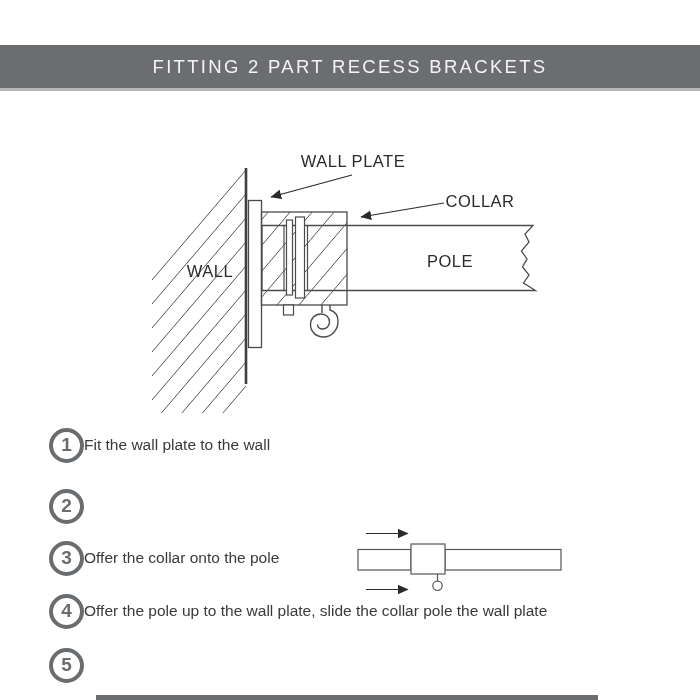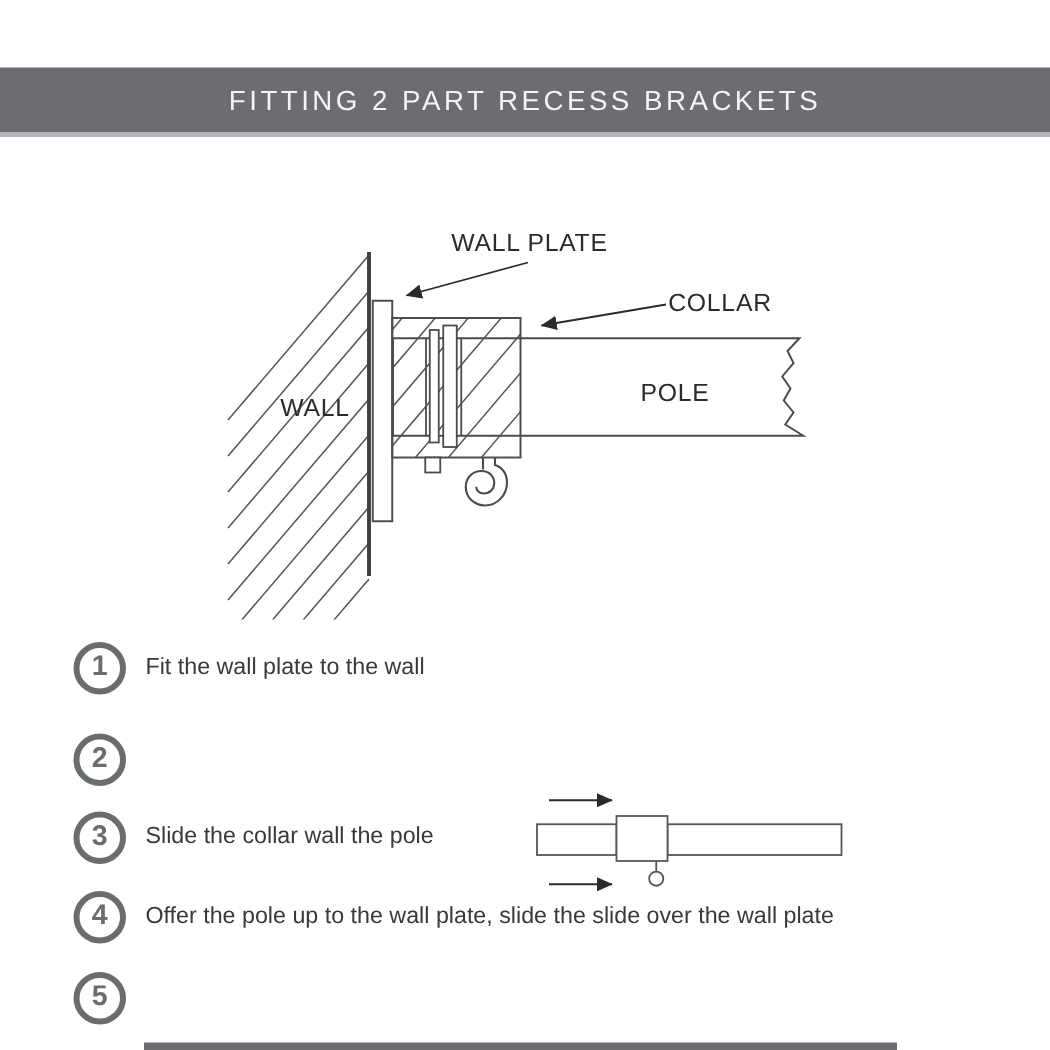--- a/index.html
+++ b/index.html
@@ -17,21 +17,21 @@
   }
   svg.main-diagram { position:absolute; left:140px; top:120px; }
   svg.mini-diagram { position:absolute; left:300px; top:525px; }
   .step { position:absolute; left:49px; display:flex; align-items:center; height:38px; }
   .step-num {
     width:27px; height:27px; border:4.5px solid #6a6d70; border-radius:50%;
     background:#ffffff; color:#6a6d70; font-weight:bold; font-size:19px;
     display:flex; align-items:center; justify-content:center; flex:0 0 auto;
   }
   .step-text {
-    margin-left:13px; font-size:15.5px; color:#39393b; white-space:pre;
+    font-size:15.5px; color:#39393b; white-space:pre;
   }
   .step1 { top:426px; } .step2 { top:487px; } .step3 { top:539px; }
   .step4 { top:592px; } .step5 { top:646px; }
   .bottom-bar {
     position:absolute; left:96px; top:695px; width:502px; height:5px; background:#6b6d70;
   }
   text.dlabel { font-family:"Liberation Sans", sans-serif; font-size:16.5px; fill:#2b2b2d; letter-spacing:0.5px; }
 </style>
 </head>
 <body>
@@ -111,25 +111,25 @@
 
   <div class="step step1">
     <div class="step-num">1</div>
     <div class="step-text">Fit the wall plate to the wall</div>
   </div>
   <div class="step step2">
     <div class="step-num">2</div>
   </div>
   <div class="step step3">
     <div class="step-num">3</div>
-    <div class="step-text">Slide the collar wall the pole</div>
+    <div class="step-text">Offer the collar onto the pole</div>
   </div>
   <div class="step step4">
     <div class="step-num">4</div>
-    <div class="step-text">Offer the pole up to the wall plate, slide the slide over the wall plate</div>
+    <div class="step-text">Offer the pole up to the wall plate, slide the collar pole the wall plate</div>
   </div>
   <div class="step step5">
     <div class="step-num">5</div>
   </div>
 
   <svg class="mini-diagram" width="280" height="75" viewBox="300 525 280 75">
     <defs>
       <marker id="arrow2" markerWidth="10" markerHeight="8" refX="8.5" refY="4" orient="auto">
         <path d="M0,0 L9,4 L0,8 Z" fill="#2b2b2d"></path>
       </marker>

